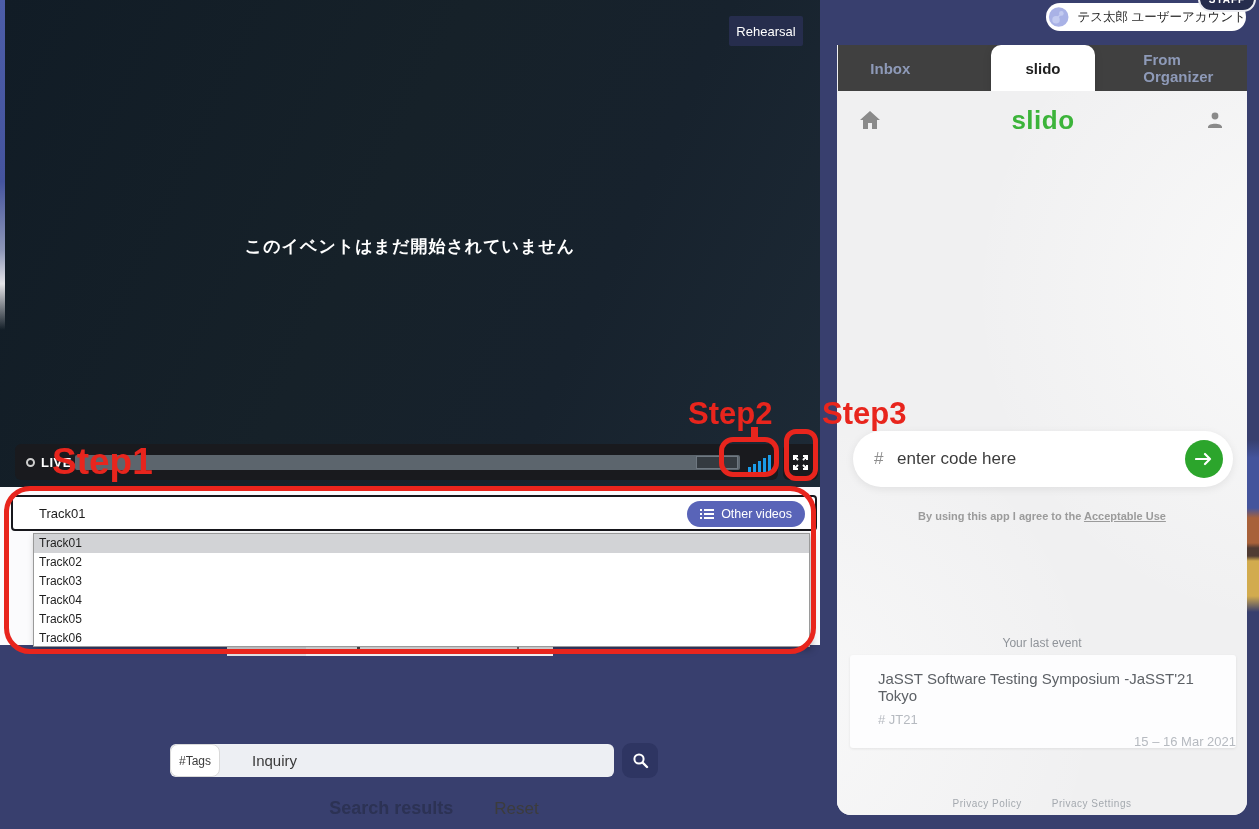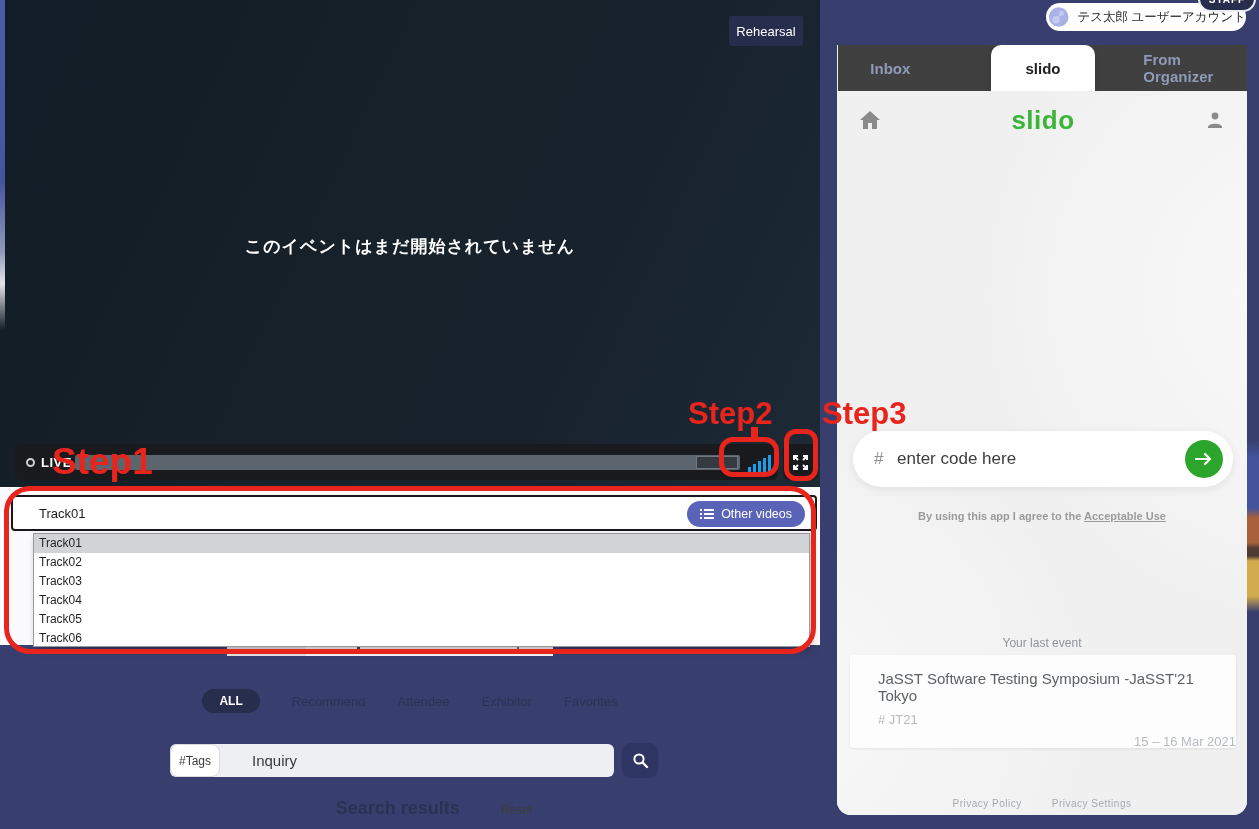--- a/index.html
+++ b/index.html
@@ -69,21 +69,21 @@
     border:1px solid #d9d9d9; border-radius:8px; font-size:12px; color:#3c3c3c;
     display:flex; align-items:center; justify-content:center; cursor:pointer; }
   .query-input { position:absolute; left:82px; top:0; width:330px; height:33px;
     background:transparent; border:none; outline:none; font-size:15px; color:#3a3a3a;
     font-family:"Liberation Sans","DejaVu Sans",sans-serif; }
   .search-btn { position:absolute; left:452px; top:-1px; width:36px; height:35px;
     background:#2e3562; border:none; border-radius:9px; display:flex; align-items:center; justify-content:center; cursor:pointer; }
   .results-row { position:absolute; left:0; top:798px; width:820px;
     display:flex; justify-content:center; align-items:baseline; gap:9px; transform:translateX(24px); }
   .results-title { font-size:18px; font-weight:bold; color:#2c3254; }
-  .reset-label { font-size:12px; color:#3c3c3c; cursor:pointer;padding-left:32px; }
+  .reset-label { font-size:17px; color:#3c3c3c; cursor:pointer;padding-left:32px; }
 
   
   .staff-badge { position:absolute; left:1198px; top:-14px; width:58px; height:26px;
     background:#262d4d; border:2px solid #ecedf2; border-radius:13px; color:#fff;
     font-size:10px; font-weight:bold; letter-spacing:1px; display:flex; align-items:center; justify-content:center; z-index:6; }
   .user-pill { position:absolute; left:1046px; top:3px; width:200px; height:28px;
     background:#fff; border-radius:14px; display:flex; align-items:center; z-index:5; cursor:pointer; }
   .user-name { font-size:12.5px; color:#2b2b2b; margin-left:8px; white-space:nowrap; }
 
   
@@ -205,27 +205,20 @@
     <div class="dd-item">Track05</div>
     <div class="dd-item">Track06</div>
   </div>
 
   <div class="partial-tabs">
     <div class="partial-tab-active"></div>
     <div class="pmark1"></div>
     <div class="pmark2"></div>
   </div>
 
-  <div class="filter-row">
-    <button class="all-pill">ALL</button>
-    <span class="filter-label">Recommend</span>
-    <span class="filter-label">Attendee</span>
-    <span class="filter-label">Exhibitor</span>
-    <span class="filter-label">Favorites</span>
-  </div>
 
   <div class="search-row">
     <div class="search-box"></div>
     <button class="tags-pill">#Tags</button>
     <input class="query-input" type="text" value="Inquiry" style="">
     <button class="search-btn">
       <svg width="17" height="17" viewBox="0 0 17 17">
         <circle cx="7" cy="7" r="4.6" fill="none" stroke="#ffffff" stroke-width="2"></circle>
         <line x1="10.5" y1="10.5" x2="15" y2="15" stroke="#ffffff" stroke-width="2.4" stroke-linecap="round"></line>
       </svg>

